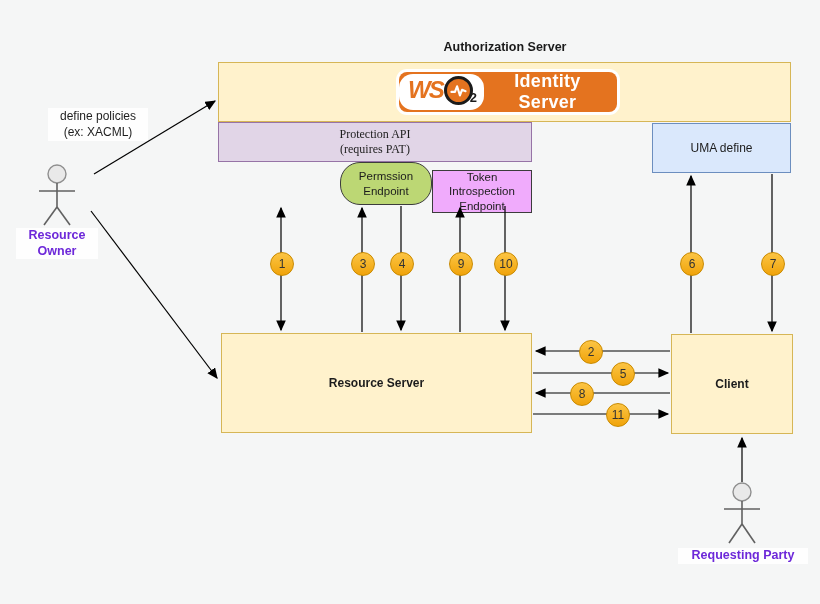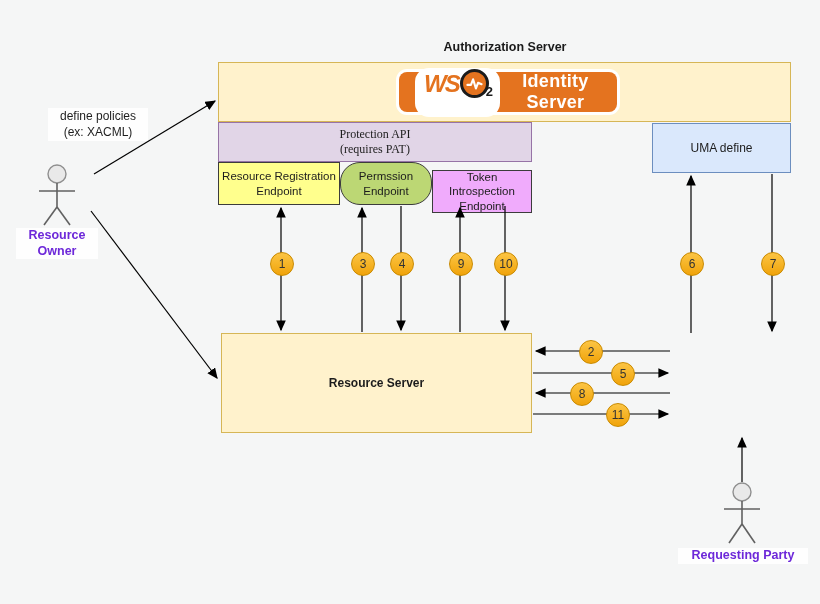--- a/index.html
+++ b/index.html
@@ -27,22 +27,22 @@
   .lbl-define { left:48px;  top:108px; width:100px; }
   .lbl-manage { left:76px;  top:268px; width:74px;  }
   .actor-label { text-align:center; font-weight:bold; font-size:12.5px; color:#6d28d9;
                  background:rgba(255,255,255,0.85); line-height:1.25; }
   .lbl-ro { left:16px;  top:228px; width:82px; }
   .lbl-rp { left:678px; top:548px; width:130px; white-space:nowrap; }
 
   
   .logo { left:399px; top:72px; width:218px; height:40px; background:#e4731f;
           border-radius:8px; box-shadow:0 0 0 3px #ffffff; display:flex; align-items:center; }
-  .logo-pill { background:#fff; border-radius:14px; height:32px; margin-left:16px;
-               display:flex; align-items:center; padding:0 7px 17px 9px; }
+  .logo-pill { background:#fff; border-radius:14px; height:32px; margin-left:0;
+               display:flex; align-items:center; padding:0 7px 4px 9px; }
   .logo-ws { color:#e4731f; font-weight:bold; font-style:italic; font-size:24px; letter-spacing:-2px; }
   .logo-circle { width:23px; height:23px; border-radius:50%; background:#e4731f;
                  border:3px solid #1b1b1b; margin-left:1px; display:flex; align-items:center; justify-content:center; }
   .logo-sub { color:#1b1b1b; font-weight:bold; font-size:13px; align-self:flex-end; margin:0 0 1px -3px; }
   .logo-product { flex:1; text-align:center; color:#ffffff; font-weight:bold; font-size:18px; letter-spacing:0.3px; padding-right:6px; }
 
   
   .badge { position:absolute; width:22px; height:22px; margin:-11px 0 0 -11px; border-radius:50%;
            background:linear-gradient(#fcc544, #f0a30a); border:1px solid #c98a00;
            display:flex; align-items:center; justify-content:center;
@@ -73,36 +73,36 @@
       <span class="logo-sub">2</span>
     </div>
     <div class="logo-product">Identity Server</div>
   </div>
 
   <div class="box protection">
     <span>Protection API</span>
     <span>(requires PAT)</span>
   </div>
 
-  <div class="box ep ep-yellow">
-    <span>Resource Registration Endpoint</span>
-  </div>
   <div class="box ep ep-green">
     <span>Permssion Endpoint</span>
   </div>
   <div class="box ep ep-gray">
     <span>Token Introspection Endpoint</span>
   </div>
 
   <div class="box uma">
     <span>UMA define</span>
   </div>
 
   <div class="box rs">
     <span>Resource Server</span>
+  </div>
+  <div class="box client">
+    <span>Client</span>
   </div>
 
   <div class="abs edge-label lbl-define">
     <span style="display:block">define policies</span>
     <span style="display:block">(ex: XACML)</span>
   </div>
 
   <div class="abs actor-label lbl-ro">Resource Owner</div>
   <div class="abs actor-label lbl-rp">Requesting Party</div>
 

